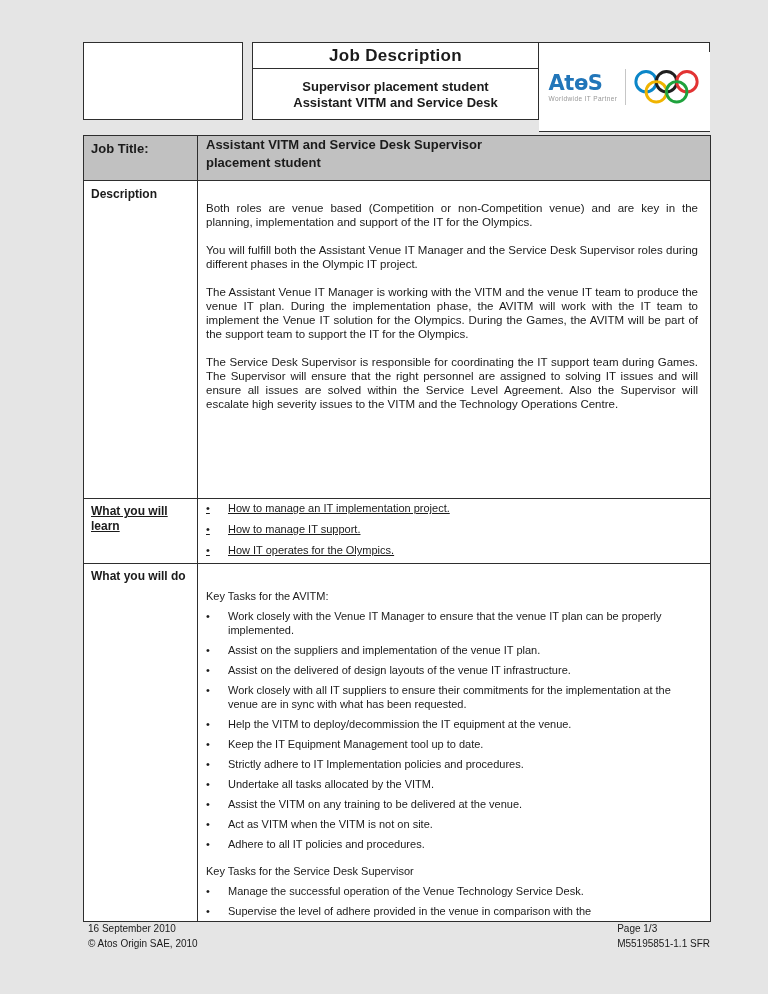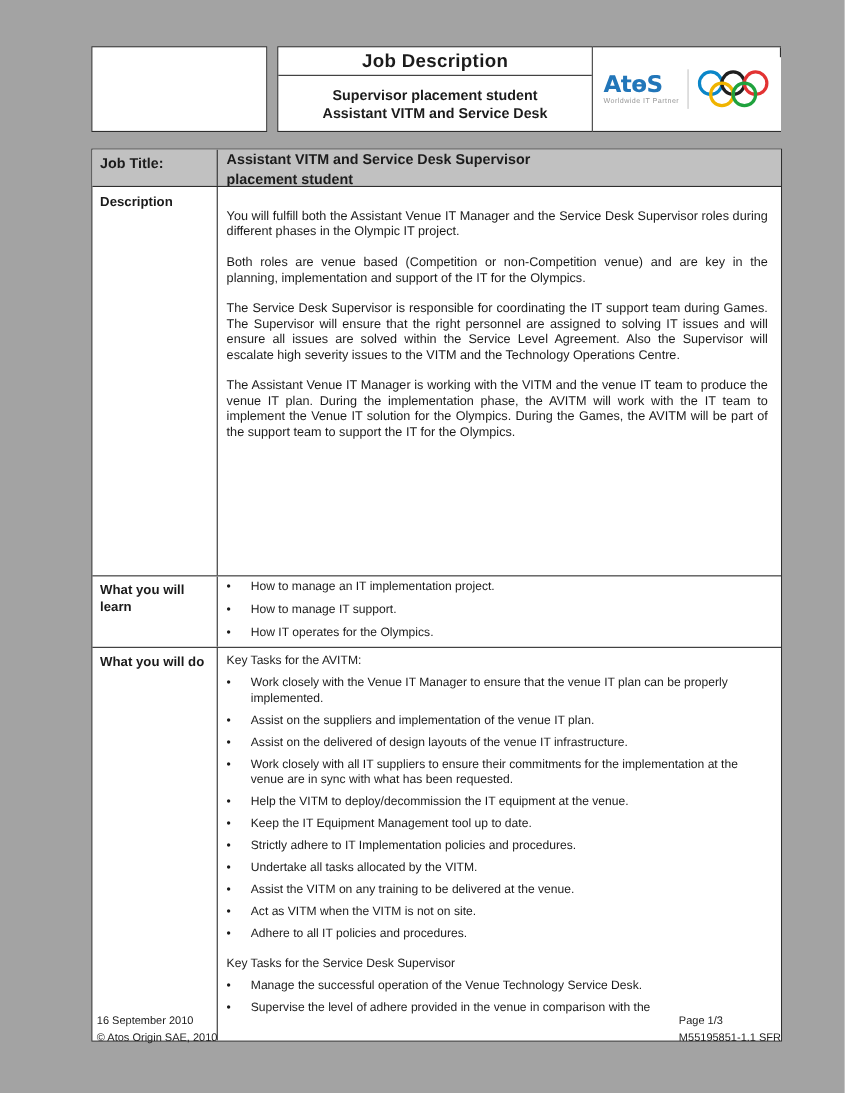--- a/index.html
+++ b/index.html
@@ -5,21 +5,21 @@
   * { box-sizing: border-box; margin: 0; padding: 0; }
   html, body { background: #ffffff; }
   body {
     font-family: "Liberation Sans", sans-serif;
     color: var(--text, #1b1b1b);
   }
   .page {
     position: relative;
     width: 768px;
     height: 994px;
-    background: #a3a3a3;
+    background: #e5e5e5;
     overflow: hidden;
   }
 
   
   .hdr-left {
     position: absolute; left: 83px; top: 42px;
     width: 160px; height: 78px;
     border: 1px solid var(--border);
     background: #fff;
   }
@@ -36,21 +36,21 @@
     font-weight: bold; font-size: 17px;
     letter-spacing: 0.3px;
   }
   .hdr-sub {
     padding-top: 10px;
     text-align: center;
     font-weight: bold; font-size: 13px; line-height: 16px;
   }
   .hdr-logo {
     position: absolute; left: 539px; top: 42px;
-    width: 171px; height: 78px;
+    width: 171px; height: 90px;
     border-top: 1px solid var(--border);
     border-bottom: 1px solid var(--border);
     display: flex; align-items: center; justify-content: center;
     gap: 8px;
     background: #fff;
   }
   .hdr-logo::after { 
     content: ""; position: absolute; right: 0; top: 0;
     width: 1px; height: 9px; background: var(--border);
   }
@@ -85,43 +85,43 @@
   .row { display: flex; border-bottom: 1px solid var(--border); overflow: hidden; }
   .row:last-child { border-bottom: none; }
   .cell-label {
     flex: 0 0 114px; width: 114px;
     border-right: 1px solid var(--border);
     padding: 5px 4px 0 7px;
     font-weight: bold; font-size: 12px; line-height: 15px;
   }
   .cell-content { flex: 1; padding: 5px 12px 0 8px; overflow: hidden; }
 
-  .row-jobtitle { height: 34px; background: var(--row-gray); }
+  .row-jobtitle { height: 45px; background: var(--row-gray); }
   .row-jobtitle .cell-label { font-size: 13px; }
   .jobtitle-value { font-weight: bold; font-size: 13px; line-height: 18px; padding-top: 0px; }
 
-  .row-desc  { height: 354px; }
+  .row-desc  { height: 318px; }
   .row-desc .cell-label { padding-top: 6px; }
   .desc-p {
     font-size: 11.5px; line-height: 14px;
     text-align: justify;
     margin: 0 0 14px 0;
   }
   .desc-ps p:first-of-type { margin-top: 15px; }
 
-  .row-learn { height: 65px; }
+  .row-learn { height: 65px; text-decoration: underline; }
   .row-do    { height: 357px; }
 
   .bullet { display: flex; margin-bottom: 6px; font-size: 11px; line-height: 14px; }
   .bullet .dot { flex: 0 0 22px; width: 22px; }
   .bullet .bt { flex: 1; }
   .learn-list .bullet { margin-bottom: 7px; }
   .learn-list { padding-top: 2px; }
 
-  .kt-head { font-size: 11px; line-height: 14px; margin-bottom: 6px; }
+  .kt-head { font-size: 11px; line-height: 14px; margin-bottom: 6px; margin-top: 20px; }
   .kt-head2 { margin-top: 13px; }
 
   
   .footer-left {
     position: absolute; left: 88px; top: 921px;
     font-size: 10px; line-height: 15px;
   }
   .footer-right {
     position: absolute; right: 58px; top: 921px;
     font-size: 10px; line-height: 15px; text-align: left;
@@ -164,27 +164,27 @@
       <div class="cell-content jobtitle-value">
         <div>Assistant VITM and Service Desk Supervisor</div>
         <div>placement student</div>
       </div>
     </div>
 
     <div class="row row-desc">
       <div class="cell-label">Description</div>
       <div class="cell-content desc-ps">
 
+          <p class="desc-p">Both roles are venue based (Competition or non-Competition venue) and are key in the planning, implementation and support of the IT for the Olympics.</p>
+
           <p class="desc-p">You will fulfill both the Assistant Venue IT Manager and the Service Desk Supervisor roles during different phases in the Olympic IT project.</p>
 
-          <p class="desc-p">Both roles are venue based (Competition or non-Competition venue) and are key in the planning, implementation and support of the IT for the Olympics.</p>
+          <p class="desc-p">The Assistant Venue IT Manager is working with the VITM and the venue IT team to produce the venue IT plan. During the implementation phase, the AVITM will work with the IT team to implement the Venue IT solution for the Olympics. During the Games, the AVITM will be part of the support team to support the IT for the Olympics.</p>
 
           <p class="desc-p">The Service Desk Supervisor is responsible for coordinating the IT support team during Games. The Supervisor will ensure that the right personnel are assigned to solving IT issues and will ensure all issues are solved within the Service Level Agreement. Also the Supervisor will escalate high severity issues to the VITM and the Technology Operations Centre.</p>
-
-          <p class="desc-p">The Assistant Venue IT Manager is working with the VITM and the venue IT team to produce the venue IT plan. During the implementation phase, the AVITM will work with the IT team to implement the Venue IT solution for the Olympics. During the Games, the AVITM will be part of the support team to support the IT for the Olympics.</p>
         </div>
     </div>
 
     <div class="row row-learn">
       <div class="cell-label">What you will learn</div>
       <div class="cell-content learn-list">
 
           <div class="bullet">
             <span class="dot">•</span>
             <span class="bt">How to manage an IT implementation project.</span>

